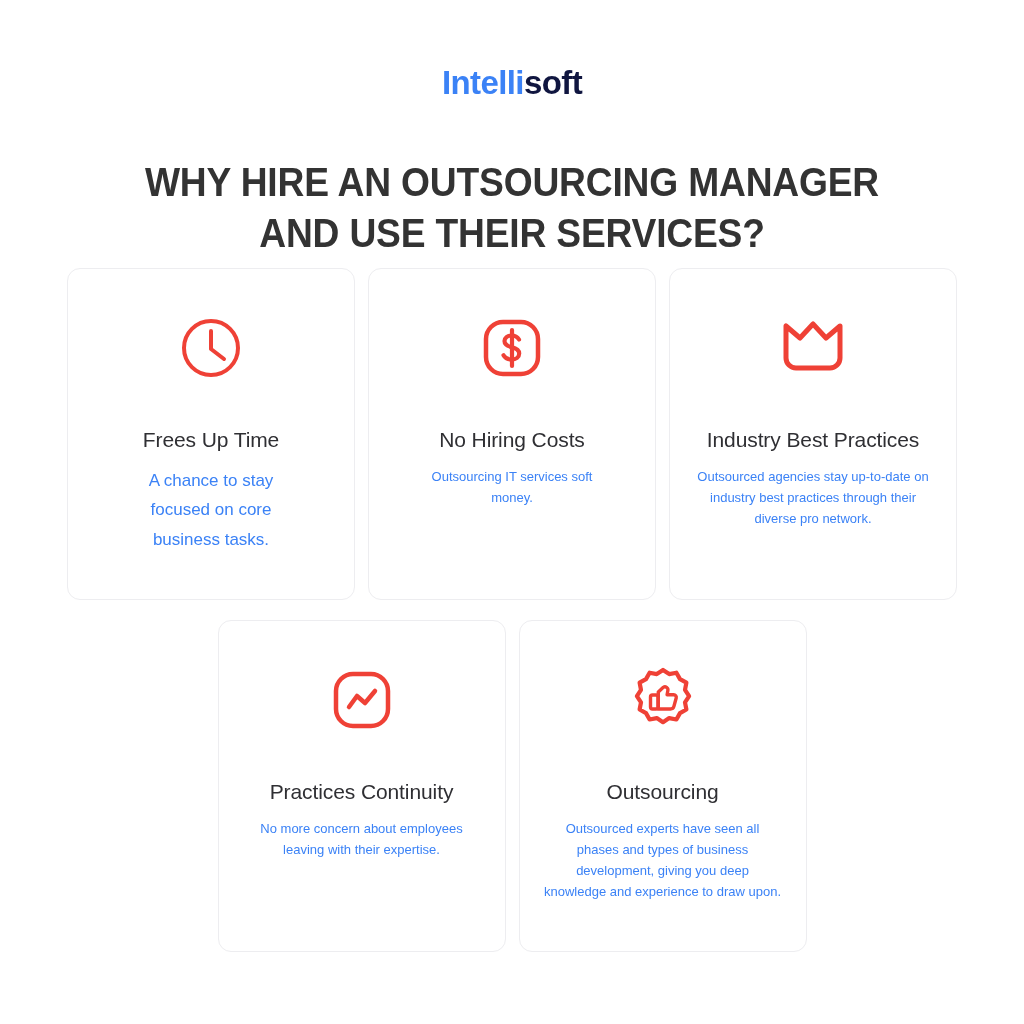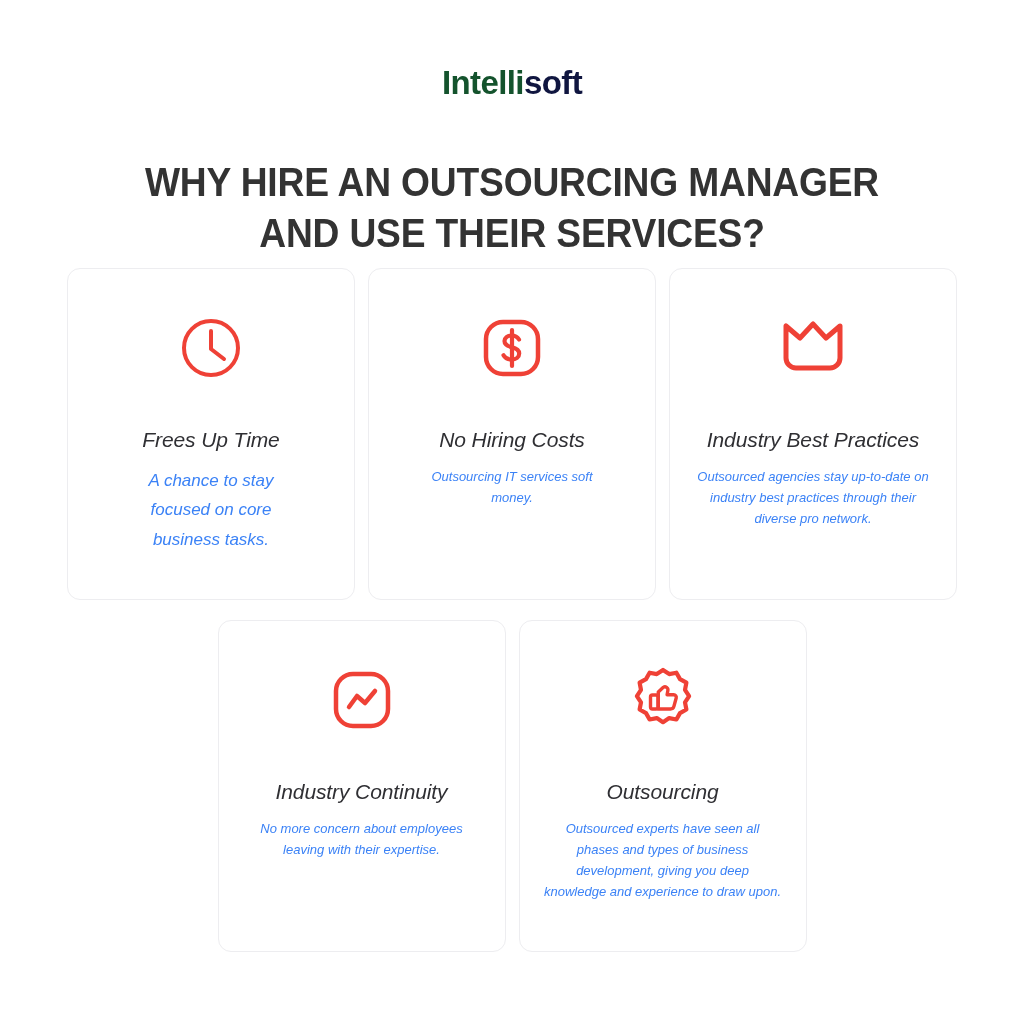--- a/index.html
+++ b/index.html
@@ -24,21 +24,21 @@
     width: 1024px;
     text-align: center;
     line-height: 1;
   }
   .logo {
     display: inline-block;
     font-size: 33px;
     font-weight: bold;
     letter-spacing: -0.6px;
   }
-  .logo-a { color: #14532d; }
+  .logo-a { color: #3b82f6; }
   .logo-b { color: #101640; margin-top: 20px; }
 
   
   .title {
     position: absolute;
     top: 130px;
     left: 62px;
     width: 900px;
     text-align: center;
     font-size: 40px;
@@ -55,21 +55,20 @@
   .grid {
     position: absolute;
     top: 268px;
     left: 62px;
     width: 900px;
   }
   .row {
     display: flex;
     justify-content: center;
     gap: 13px;
-    font-style: italic;
   }
   .row-2 { margin-top: 20px; }
 
   .card {
     width: 288px;
     height: 332px;
     box-sizing: border-box;
     border: 1px solid #ededf0;
     border-radius: 13px;
     background: #ffffff;
@@ -170,21 +169,21 @@
 
   <div class="row row-2">
 
     <div class="card">
       <div class="icon-box">
         <svg width="64" height="64" viewBox="0 0 64 64" fill="none">
           <rect x="6" y="6" width="52" height="52" rx="17" stroke="#EF4136" stroke-width="4.5"></rect>
           <path d="M19 39 L27 28 L35 35 L45 23" stroke="#EF4136" stroke-width="4.5" stroke-linecap="round" stroke-linejoin="round" fill="none"></path>
         </svg>
       </div>
-      <div class="card-title">Industry Continuity</div>
+      <div class="card-title">Practices Continuity</div>
       <p class="card-body mid">No more concern about employees leaving with their expertise.</p>
     </div>
 
     <div class="card">
       <div class="icon-box">
         <svg width="68" height="68" viewBox="0 0 68 68" fill="none">
           <path d="M34 4 l6.2 4.1 7.2 -1.4 3.6 6.4 6.4 3.6 -1.4 7.2 4.1 6.2 -4.1 6.2 1.4 7.2 -6.4 3.6 -3.6 6.4 -7.2 -1.4 -6.2 4.1 -6.2 -4.1 -7.2 1.4 -3.6 -6.4 -6.4 -3.6 1.4 -7.2 -4.1 -6.2 4.1 -6.2 -1.4 -7.2 6.4 -3.6 3.6 -6.4 7.2 1.4 Z" stroke="#EF4136" stroke-width="4.2" stroke-linejoin="round" fill="none"></path>
           <rect x="21.5" y="29" width="7.5" height="14" rx="2" stroke="#EF4136" stroke-width="3.4" fill="none"></rect>
           <path d="M32 43 l9.5 0 a3.5 3.5 0 0 0 3.4 -2.6 l2.3 -8.4 a2.6 2.6 0 0 0 -2.5 -3.3 l-6.6 0 0.8 -4.4 a3 3 0 0 0 -4.6 -3 l-5 4.6 0 17.1 Z" stroke="#EF4136" stroke-width="3.4" stroke-linejoin="round" fill="none"></path>
         </svg>

